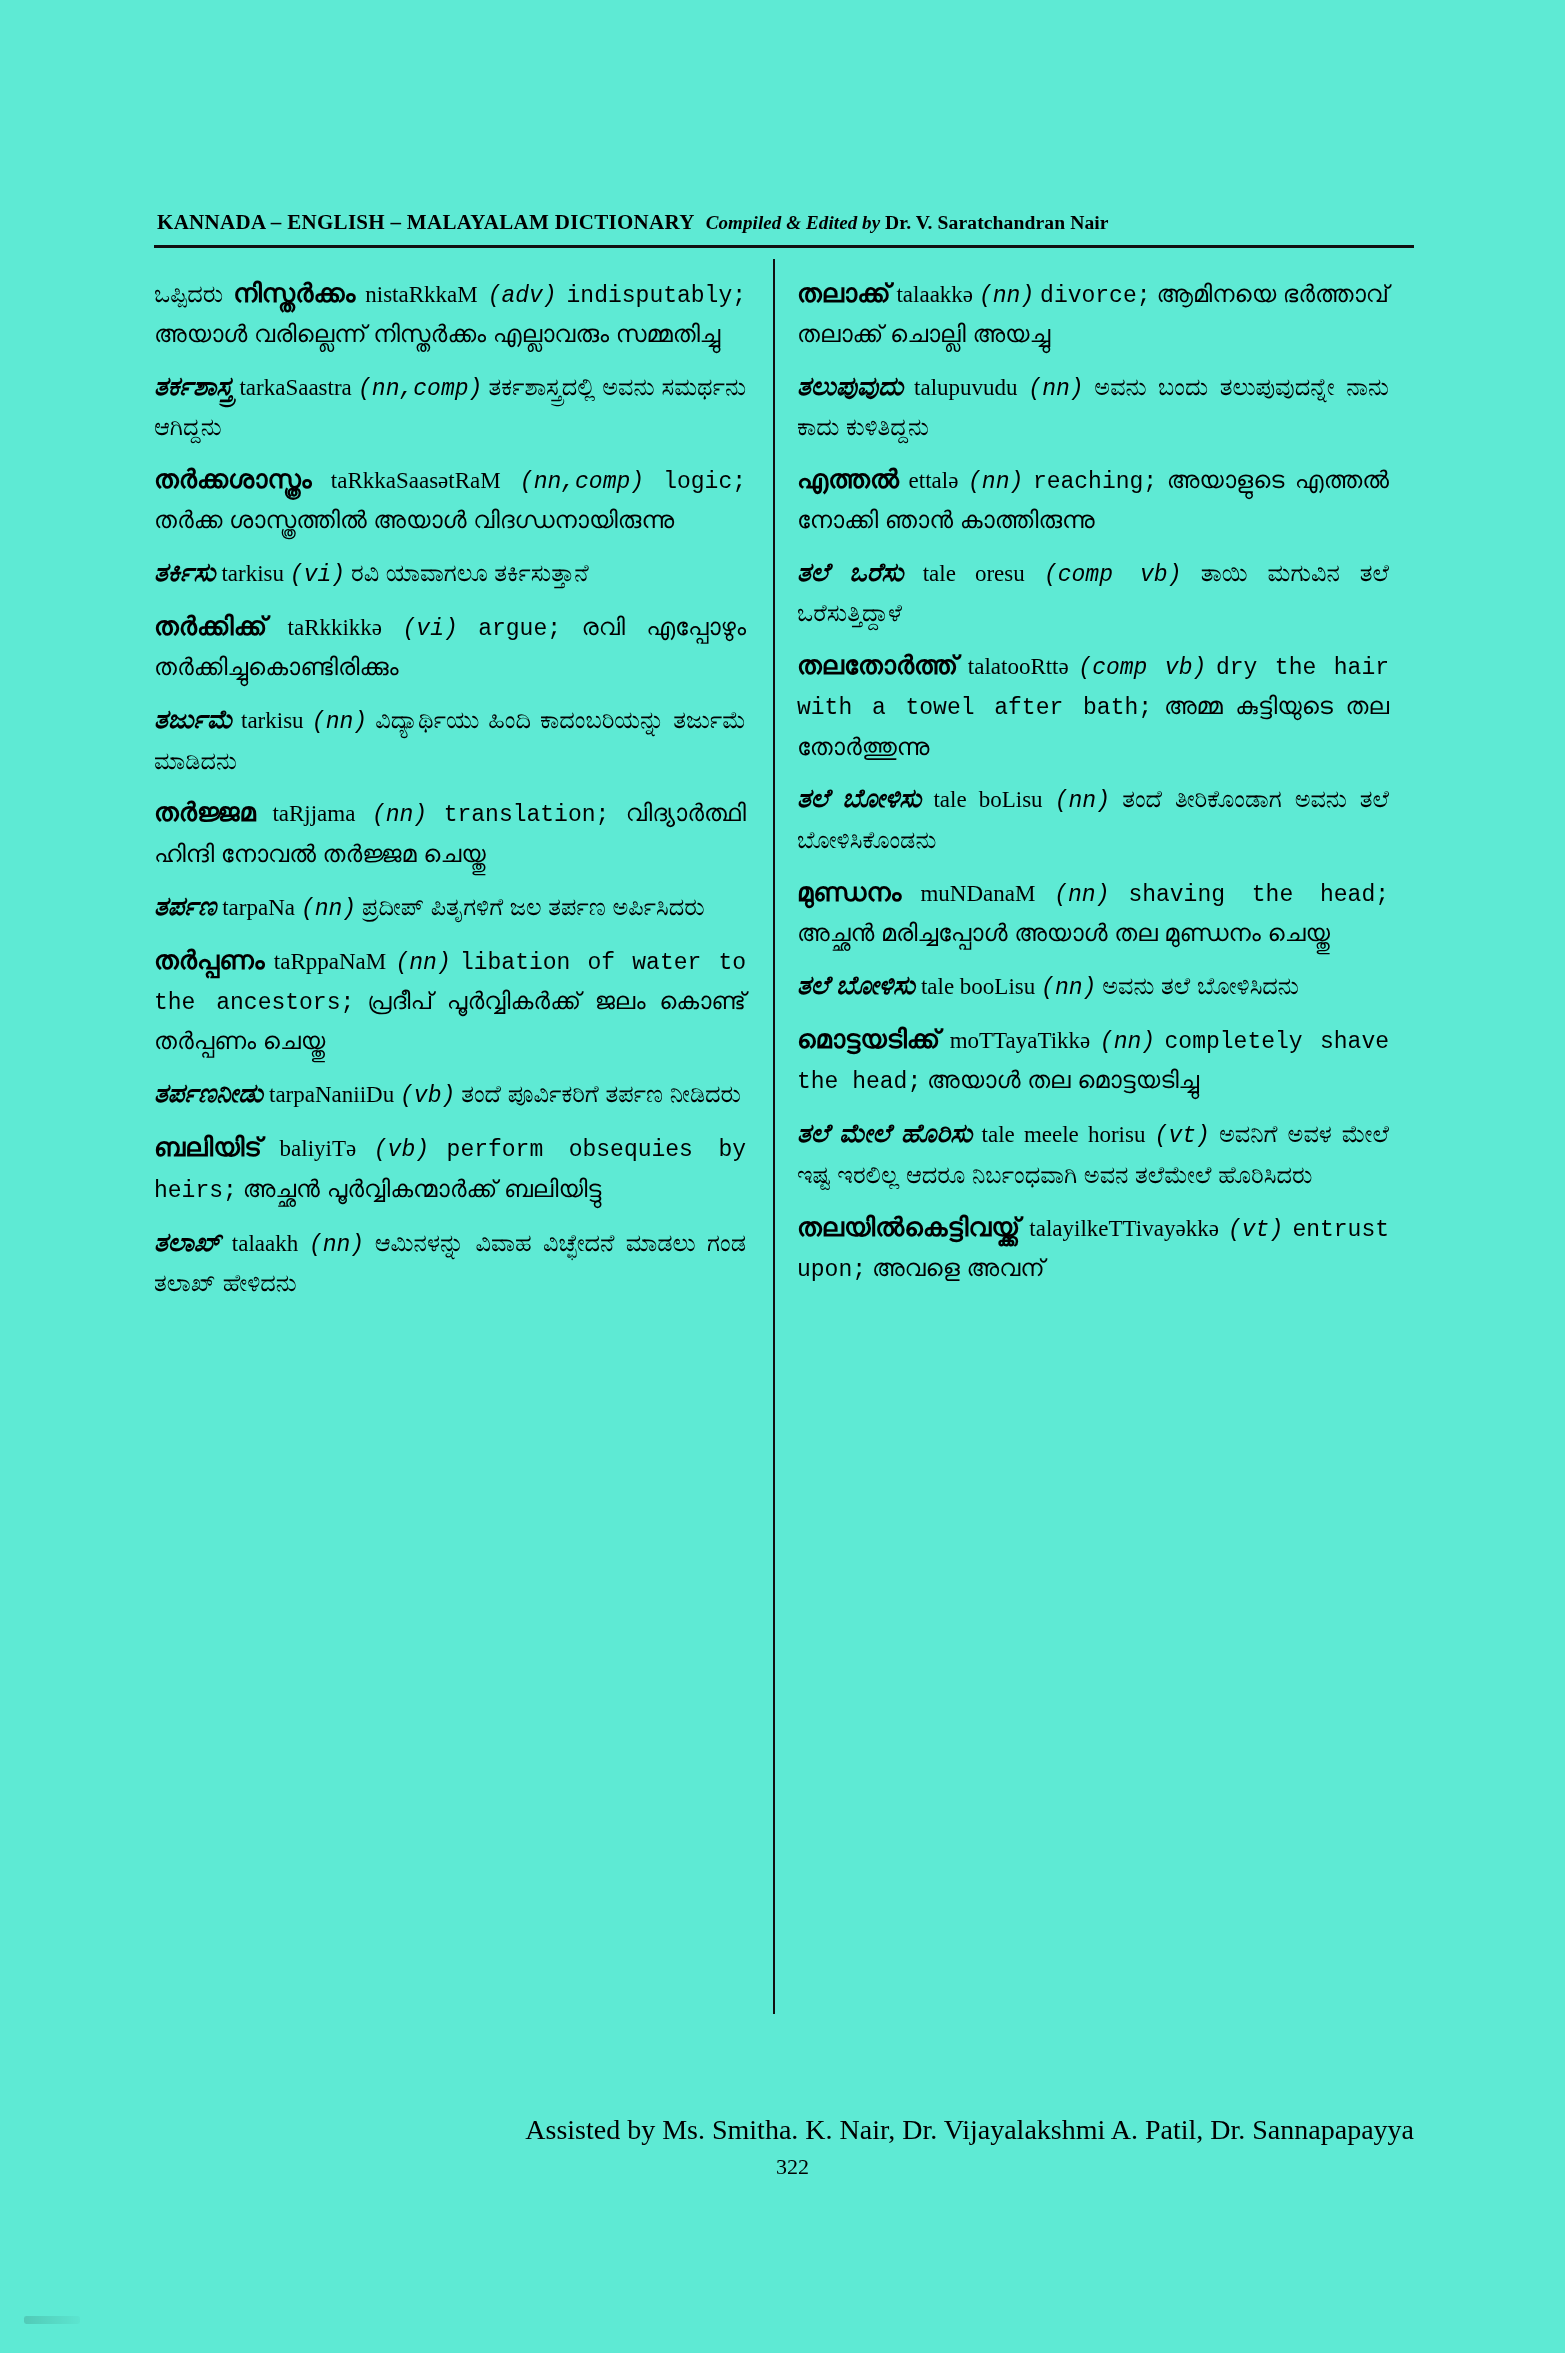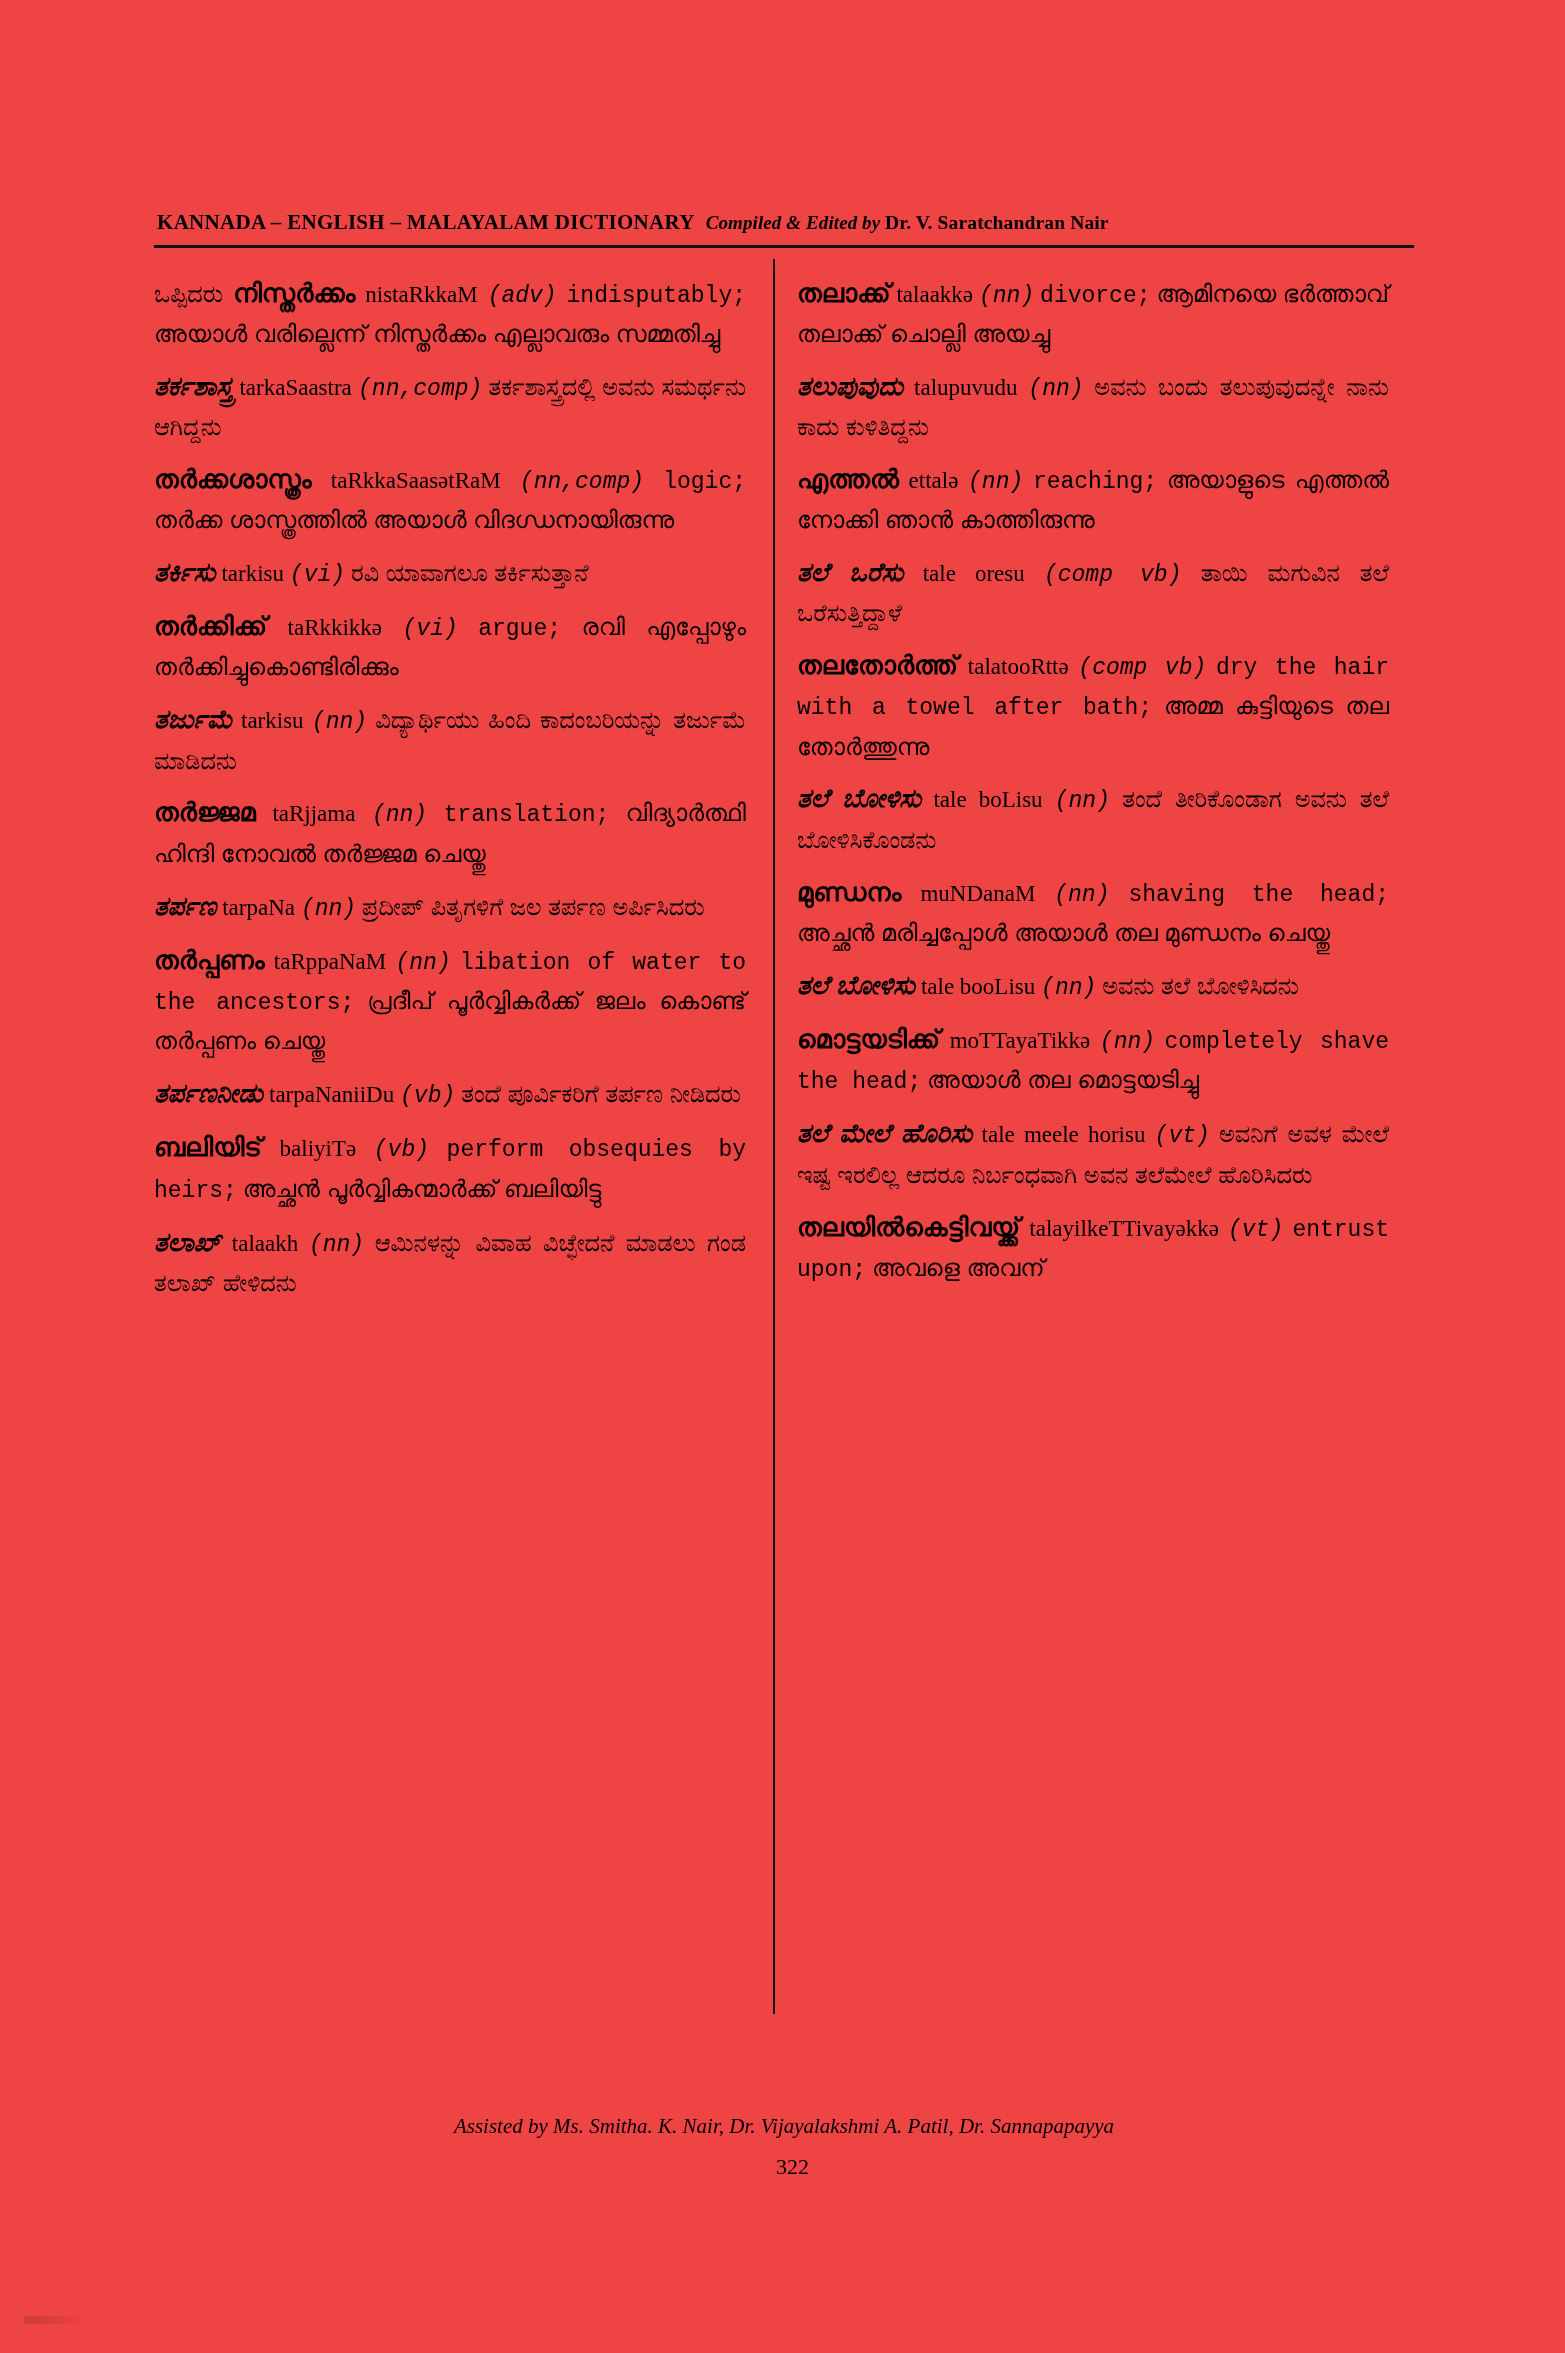--- a/index.html
+++ b/index.html
@@ -16,21 +16,21 @@
     color: #000000;
     overflow: hidden;
   }
 
   
   .page {
     position: absolute;
     left: 0; top: 0;
     width: 1565px;
     height: 2354px;
-    background: #ef4444;
+    background: #5eead4;
   }
 
   
   .running-head {
     position: absolute;
     left: 157px;
     top: 210px;
     width: 1255px;
     white-space: nowrap;
     font-size: 20.4px;
@@ -129,23 +129,22 @@
     font-family: Liberation Mono, monospace;
     font-size: 23px;
   }
 
   
   .footer-note {
     position: absolute;
     left: 154px;
     top: 2114px;
     width: 1260px;
-    font-style: italic;
-    font-size: 21px;
-    text-align: center;
+    font-size: 28px;
+    text-align: right;
   }
   .page-number {
     position: absolute;
     left: 10px;
     top: 2154px;
     width: 1565px;
     text-align: center;
     font-size: 22px;
   }
 

